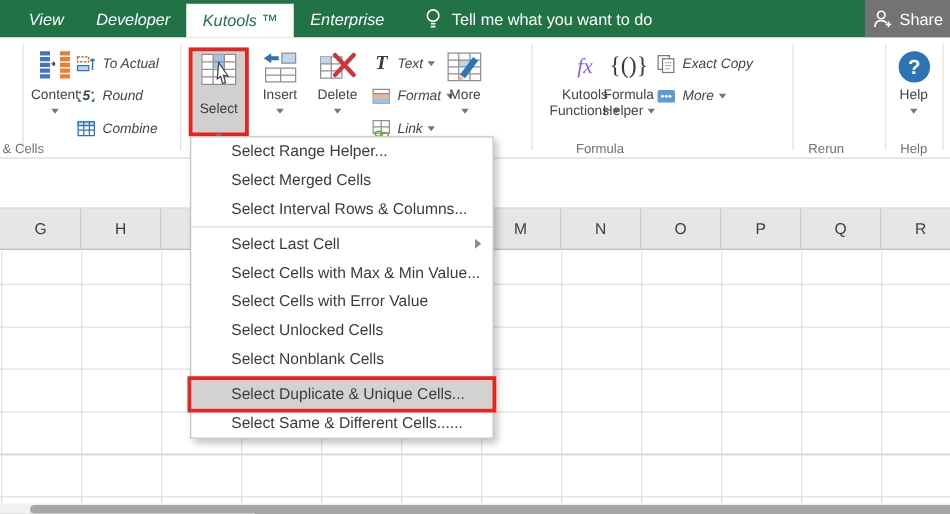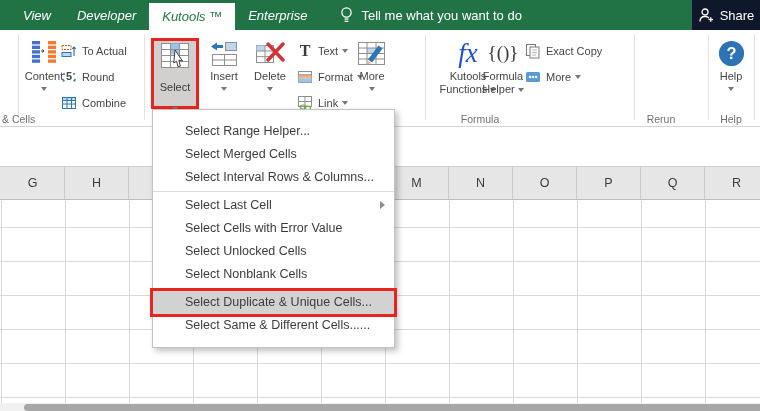--- a/index.html
+++ b/index.html
@@ -10,21 +10,21 @@
     -webkit-font-smoothing:antialiased;
   }
 
   
   .tabbar { position:absolute; top:0; left:0; width:760px; height:30px;
     background:#217346; display:flex; align-items:stretch; color:#fff; font-size:13px; }
   .tab { padding:0 13px; display:flex; align-items:center; cursor:default; white-space:nowrap;font-style:italic; }
   .tab.first { margin-left:10px; }
   .tab.active { background:#fff; color:#217346; margin-top:3px; }
   .tellme { display:flex; align-items:center; gap:8px; margin-left:20px; font-size:13px; }
-  .share-btn { position:absolute; right:0; top:0; width:68px; height:30px; background:#0f172a;
+  .share-btn { position:absolute; right:0; top:0; width:68px; height:30px; background:#737373;
     display:flex; align-items:center; justify-content:center; gap:5px; font-size:13px; }
 
   
   .ribbon { position:absolute; top:30px; left:0; width:760px; height:97px; background:#fff;
     border-bottom:1px solid #d4d4d4; }
   .vsep { position:absolute; top:5px; height:85px; width:1px; background:#e2e2e2; }
   .glabel { position:absolute; top:83px; font-size:10.5px; color:#707070; text-align:center; white-space:nowrap; }
 
   .bigbtn { position:absolute; top:6px; display:flex; flex-direction:column; align-items:center;
     font-size:11px; color:#444; text-align:center; }
@@ -35,24 +35,24 @@
   .bigbtn .caret.below { margin-top:4px; }
 
   .selectbtn { position:absolute; left:151px; top:8px; width:48px; height:71px;
     background:#d2d0ce; border:3px solid #e8241f; display:flex; flex-direction:column;
     align-items:center; font-size:11px; color:#3b3b3b;gap:11px; }
   .selectbtn .icn { height:30px; margin-top:1px; display:flex; align-items:center; justify-content:center; }
   .selectbtn .cap { line-height:13px; margin-top:1px; }
   .selectbtn .caret { margin-top:2px; }
 
   .smallcol { position:absolute; top:8px; display:flex; flex-direction:column; }
-  .srow { display:flex; align-items:center; gap:4px; height:26px; font-size:11px; color:#444; white-space:nowrap; }
+  .srow { display:flex; align-items:center; gap:4px; height:26px; font-size:11px; color:#444; white-space:nowrap;font-style:italic; }
   .srow .sicn { width:18px; display:flex; justify-content:center; }
   .ticon { font-family:"Liberation Serif", serif; font-size:16px; color:#3b3b3b; font-weight:bold; }
-  .fx { font-family:"Liberation Serif", serif; font-style:italic; font-size:27px; color:#1d4ed8; }
+  .fx { font-family:"Liberation Serif", serif; font-style:italic; font-size:17px; color:#8b5cf6; }
   .fh { font-family:"Liberation Serif", serif; font-size:19px; color:#3a3a3a; }
 
   
   .fbar { position:absolute; top:127px; left:0; width:760px; height:40px; background:#fff;
     border-bottom:1px solid #d0d0d0; }
 
   
   .heads { position:absolute; top:167px; left:0; width:760px; height:33px; background:#e6e6e6;
     border-bottom:1px solid #bdbdbd; display:flex; padding-left:1px; }
   .hc { width:64px; flex:0 0 64px; border-right:1px solid #cbcbcb; display:flex; align-items:center;
@@ -65,21 +65,21 @@
       repeating-linear-gradient(to bottom, #d9d9d9 0 1px, transparent 1px 34px);
     background-position: 1px 0, 0 26px; }
 
   
   .scrolltrack { position:absolute; top:403px; left:0; width:760px; height:8px; background:#f1f1f1; }
   .scrollthumb { position:absolute; top:404px; left:24px; width:736px; height:7px;
     background:#a7a7a7; border-radius:4px 0 0 4px; }
 
   
   .menu { position:absolute; left:152px; top:109px; width:243px; background:#fff;
-    border:1px solid #c3c3c3; box-shadow:3px 3px 6px rgba(0,0,0,.25); padding:10px 0; z-index:10; }
+    border:1px solid #c3c3c3; box-shadow:3px 3px 6px rgba(0,0,0,.25); padding:0 0; z-index:10; }
   .mi { position:relative; height:23px; line-height:23px; padding-left:32px; font-size:12.5px;
     color:#3c3c3c; white-space:nowrap; cursor:default; }
   .mi.hl { background:#d2d2d2; outline:3px solid #e8241f; }
   .msep { height:1px; background:#dcdcdc; margin:2px 0; }
   .subarrow { position:absolute; right:9px; top:7px; width:0; height:0;
     border-top:4.5px solid transparent; border-bottom:4.5px solid transparent;
     border-left:5px solid #8f8f8f; }
 </style>
 </head>
 <body>
@@ -365,20 +365,21 @@
 
   <div class="menu">
     <div class="mi">Select Range Helper...</div>
     <div class="mi">Select Merged Cells</div>
     <div class="mi">Select Interval Rows &amp; Columns...</div>
     <div class="msep"></div>
     <div class="mi">
       <span>Select Last Cell</span>
       <span class="subarrow"></span>
     </div>
+    <div class="mi">Select Cells with Max &amp; Min Value...</div>
     <div class="mi">Select Cells with Error Value</div>
     <div class="mi">Select Unlocked Cells</div>
     <div class="mi">Select Nonblank Cells</div>
     <div class="msep"></div>
     <div class="mi hl">Select Duplicate &amp; Unique Cells...</div>
     <div class="mi">Select Same &amp; Different Cells......</div>
   </div>
 
 </div>
 

